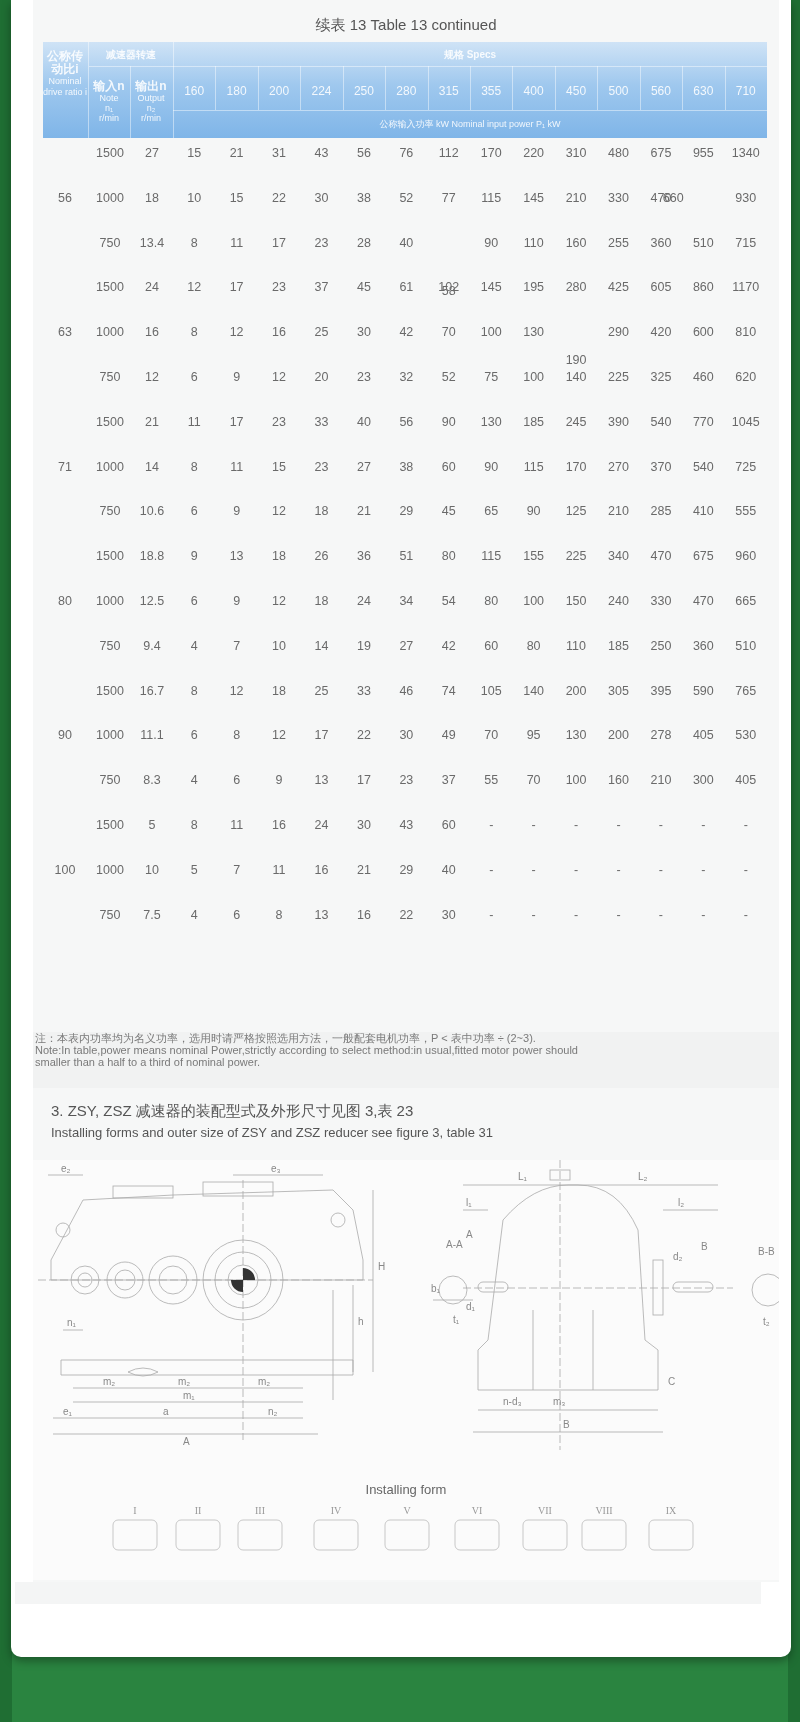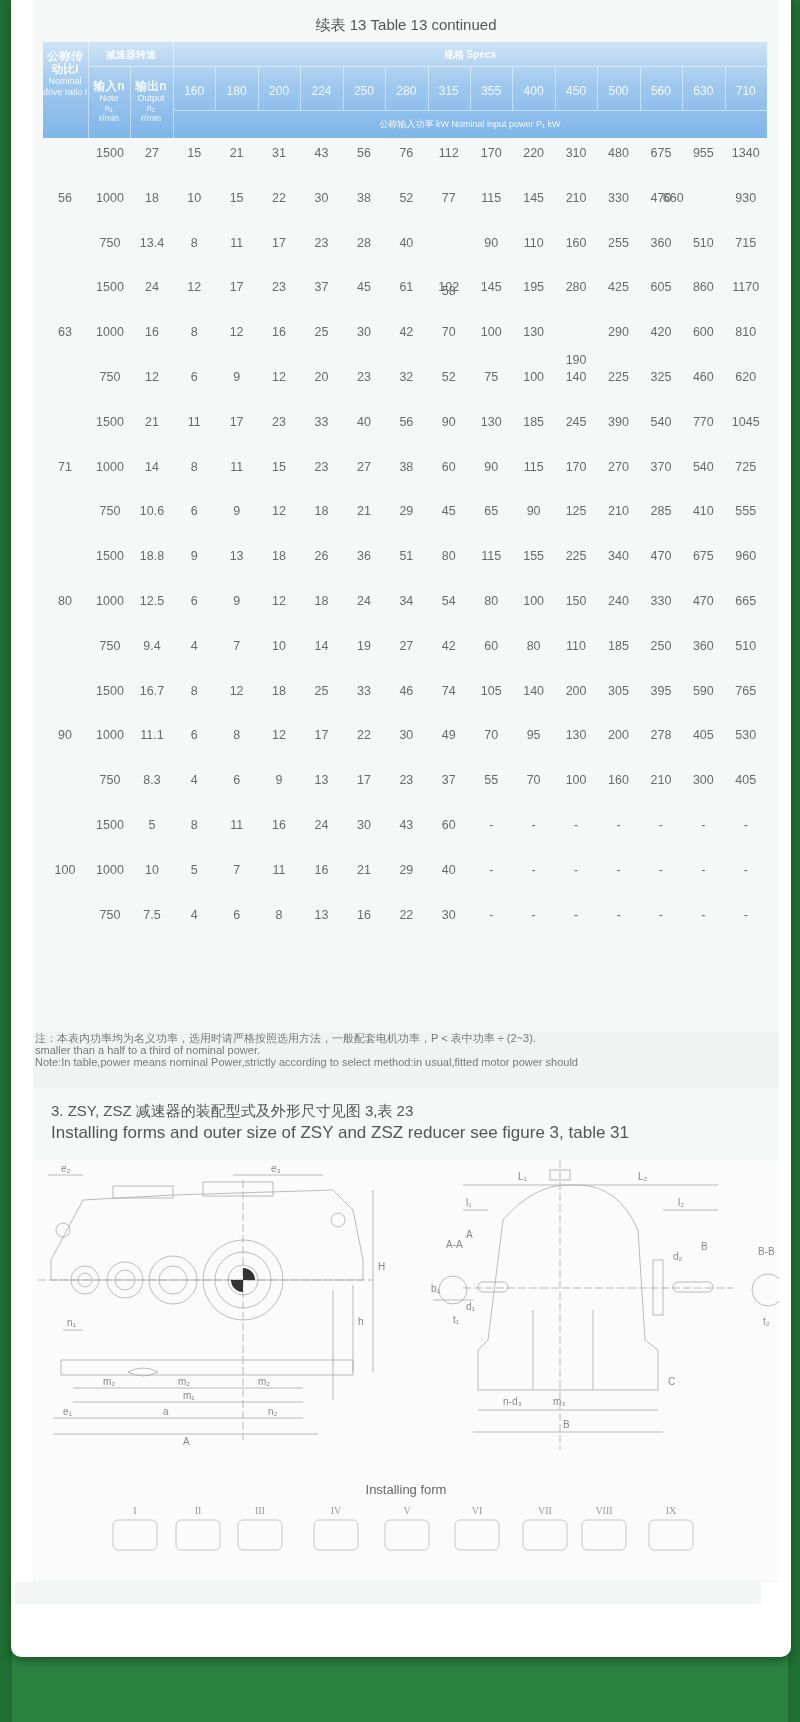--- a/index.html
+++ b/index.html
@@ -51,21 +51,21 @@
   .row { position: absolute; left: 0; height: 20px; width: 724px; font-size: 12.5px; color: #6a6a6a; }
   .row span { position: absolute; text-align: center; top: 0; }
   .ratio-label { position: absolute; left: 0; width: 44px; text-align: center; font-size: 12.5px; color: #6a6a6a; }
   .note {
     position: absolute; left: 0; top: 1032px; width: 746px; height: 56px;
     font-size: 11px; color: #7a7a7a; line-height: 12px; padding-left: 2px;
     background: #f1f2f2;
   }
   .section-head { position: absolute; left: 18px; top: 1100px; color: #555; }
   .section-head .l1 { font-size: 15px; line-height: 22px; }
-  .section-head .l2 { font-size: 17px; line-height: 22px; }
+  .section-head .l2 { font-size: 13px; line-height: 22px; }
   .fig { position: absolute; left: 0; top: 1160px; width: 746px; height: 420px; background: #fbfbfb; }
   .fig svg text { font-family: "Liberation Sans", sans-serif; fill: #888; }
   .caption { position: absolute; left: 0; width: 746px; text-align: center; color: #666; }
   .roman { position: absolute; font-size: 10px; color: #999; font-family: "Liberation Serif", serif; }
   .fade { position: absolute; left: 4px; top: 1582px; width: 746px; height: 22px; background: #f4f5f5; }
 </style>
 </head>
 <body>
 
 <div class="side-strip left"></div>
@@ -460,22 +460,22 @@
           <span style="left: 511.857px; width: 42.4286px;">-</span>
           <span style="left: 554.286px; width: 42.4286px;">-</span>
           <span style="left: 596.714px; width: 42.4286px;">-</span>
           <span style="left: 639.143px; width: 42.4286px;">-</span>
           <span style="left: 681.571px; width: 42.4286px;">-</span>
         </div>
       </div>
 
     <div class="note">
       <div>注：本表内功率均为名义功率，选用时请严格按照选用方法，一般配套电机功率，P &lt; 表中功率 ÷ (2~3).</div>
+      <div>Note:In table,power means nominal Power,strictly according to select method:in usual,fitted motor power should</div>
       <div>smaller than a half to a third of nominal power.</div>
-      <div>Note:In table,power means nominal Power,strictly according to select method:in usual,fitted motor power should</div>
     </div>
 
     <div class="section-head">
       <div class="l1">3. ZSY, ZSZ 减速器的装配型式及外形尺寸见图 3,表 23</div>
       <div class="l2">Installing forms and outer size of ZSY and ZSZ reducer see figure 3, table 31</div>
     </div>
 
     <div class="fig">
       <svg width="746" height="420" viewBox="0 0 746 420">
         <g stroke="#aaa" stroke-width="0.8" fill="none">

